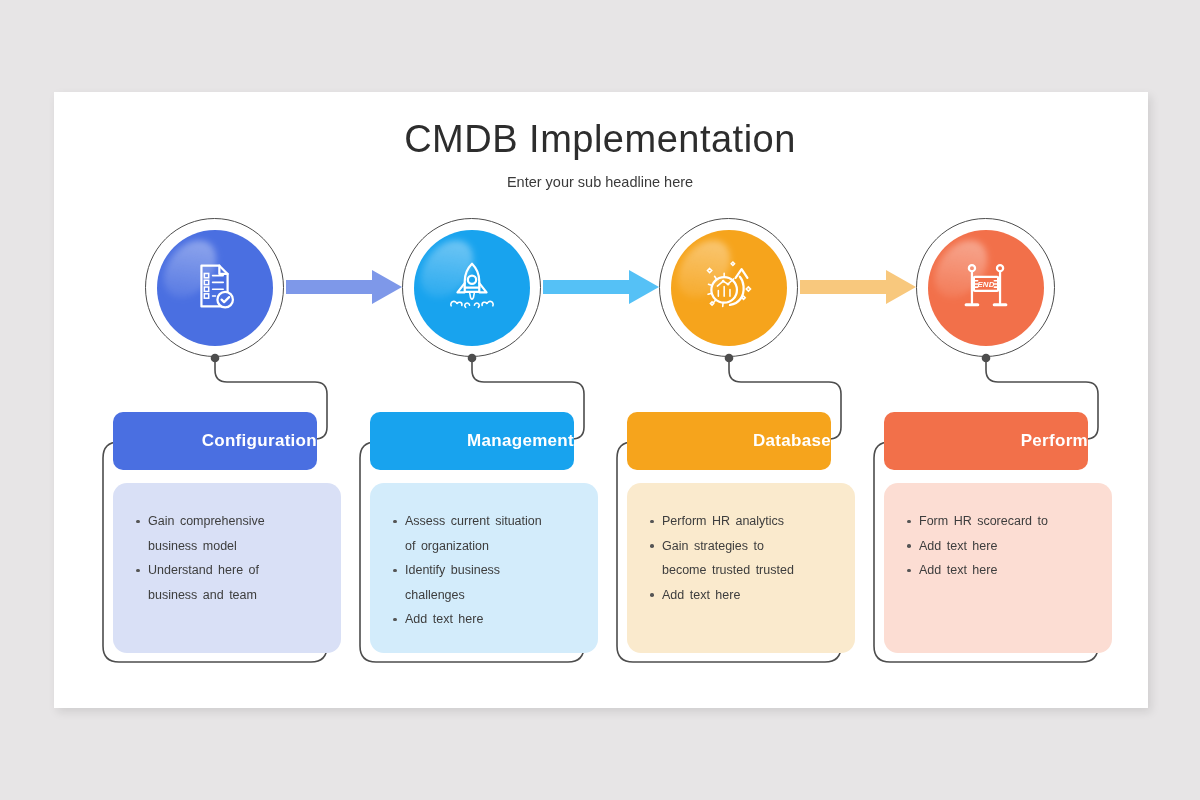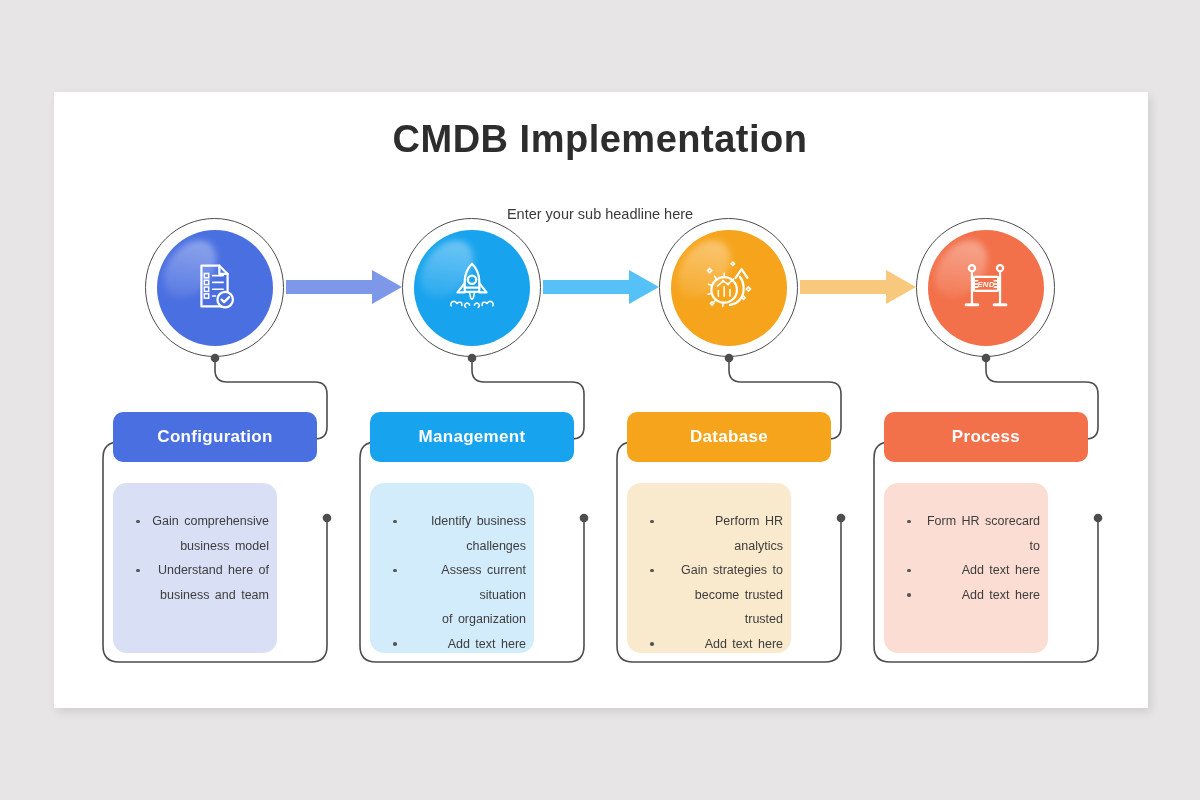--- a/index.html
+++ b/index.html
@@ -1,38 +1,38 @@
 <!DOCTYPE html>
 <html style="--page-bg: #e7e5e6; --slide-bg: #ffffff; --line: #4d4d4d; --title-color: #2d2d2d; --text-color: #3d3d3d;"><head>
 <meta charset="utf-8">
 <style>
   html,body{margin:0;padding:0;}
   #page{position:relative;width:1200px;height:800px;background:var(--page-bg,#e7e5e6);
         font-family:"Liberation Sans",sans-serif;overflow:hidden;}
   .slide{position:absolute;left:54px;top:92px;width:1094px;height:616px;
          background:var(--slide-bg,#ffffff);box-shadow:3px 4px 9px rgba(0,0,0,.10);}
   .title{position:absolute;left:0;right:0;top:118px;text-align:center;font-size:38px;
-         font-weight:700;color:var(--title-color,#2d2d2d);letter-spacing:.5px;}
+         font-weight:400;color:var(--title-color,#2d2d2d);letter-spacing:.5px;}
   .subtitle{position:absolute;left:0;right:0;top:174px;text-align:center;font-size:14.5px;
-         font-weight:500;color:#3a3a3a;margin-top:32px;}
+         font-weight:500;color:#3a3a3a;}
 
   .group .ring{position:absolute;top:218px;left:calc(var(--cx) - 70px);width:137px;height:137px;
          border:1.5px solid var(--line,#4d4d4d);border-radius:50%;z-index:1;}
   .group .disc{position:absolute;top:230px;left:calc(var(--cx) - 58px);width:116px;height:116px;
          border-radius:50%;background:var(--main);overflow:hidden;z-index:1;}
   .group .disc::after{content:'';position:absolute;left:11px;top:7px;width:44px;height:64px;
          background:linear-gradient(150deg,rgba(255,255,255,.42),rgba(255,255,255,.03));
          border-radius:50%;transform:rotate(38deg);filter:blur(3px);}
   .group .icon{position:absolute;top:257px;left:calc(var(--cx) - 31px);width:62px;height:62px;
          z-index:2;color:var(--main);font-style:italic;}
-  .group .hdr{position:absolute;top:412px;left:calc(var(--cx) - 102px);width:204px;height:50px;
+  .group .hdr{position:absolute;top:412px;left:calc(var(--cx) - 102px);width:204px;height:58px;
          border-radius:10px;background:var(--main);z-index:3;display:flex;align-items:center;
-         justify-content:center;color:#fff;font-size:17px;font-weight:600;letter-spacing:.3px;}
-  .group .bodycard{position:absolute;top:483px;left:calc(var(--cx) - 102px);width:164px;height:170px;
-         border-radius:14px;background:var(--body);z-index:3;text-align:right;}
+         justify-content:flex-end;color:#fff;font-size:17px;font-weight:600;letter-spacing:.3px;}
+  .group .bodycard{position:absolute;top:483px;left:calc(var(--cx) - 102px);width:228px;height:170px;
+         border-radius:14px;background:var(--body);z-index:3;}
   .bodycard ul{margin:26px 0 0 0;padding:0 8px 0 22px;list-style:none;}
   .bodycard li{position:relative;padding-left:13px;font-size:12.5px;line-height:24.5px;
          color:var(--text-color,#3d3d3d);word-spacing:2px;}
   .bodycard li::before{content:'';position:absolute;left:1px;top:10.5px;width:3.5px;height:3.5px;
          border-radius:50%;background:#555;}
   .ln{display:block;}
 
   .g0{--cx:215px}.g1{--cx:472px}.g2{--cx:729px}.g3{--cx:986px}
 
   .arrow{position:absolute;top:269px;width:116px;height:36px;z-index:1;}
@@ -148,26 +148,26 @@
         <path class="ithin" d="M25.5 52 A2.5 2.5 0 1 1 29.5 49.8"></path>
         <path class="ithin" d="M38.5 52 A2.5 2.5 0 1 0 34.5 49.8"></path>
       </svg>
     </div>
     <div class="hdr">
       <span>Management</span>
     </div>
     <div class="bodycard">
       <ul>
         <li>
+          <span class="ln">Assess current situation</span>
+          <span class="ln">of organization</span>
+        </li>
+        <li>
           <span class="ln">Identify business</span>
           <span class="ln">challenges</span>
-        </li>
-        <li>
-          <span class="ln">Assess current situation</span>
-          <span class="ln">of organization</span>
         </li>
         <li>
           <span class="ln">Add text here</span>
         </li>
       </ul>
     </div>
   </div>
 
   <div class="group g2" style="--main: #f6a41c; --body: #faeacd;">
     <div class="ring"></div>
@@ -216,21 +216,21 @@
         <path class="istroke" d="M17.5 15 V47.5 M46.5 15 V47.5"></path>
         <circle class="istroke" cx="17.5" cy="11.5" r="3.2"></circle>
         <circle class="istroke" cx="46.5" cy="11.5" r="3.2"></circle>
         <path class="istroke" style="stroke-width:3.2" d="M11.5 49.3 H23.5 M40.5 49.3 H52.5"></path>
         <rect class="ifill" x="19.5" y="20.5" width="25" height="14.5" rx="1"></rect>
         <path class="ithin" d="M20.8 24.5 H23.4 M20.8 27.8 H23.4 M20.8 31.1 H23.4 M40.6 24.5 H43.2 M40.6 27.8 H43.2 M40.6 31.1 H43.2"></path>
         <text x="32" y="30.8" font-size="8" font-weight="bold" letter-spacing="0.3" fill="#ffffff" text-anchor="middle">END</text>
       </svg>
     </div>
     <div class="hdr">
-      <span>Process</span>
+      <span>Perform</span>
     </div>
     <div class="bodycard">
       <ul>
         <li>
           <span class="ln">Form HR scorecard to</span>
         </li>
         <li>
           <span class="ln">Add text here</span>
         </li>
         <li>

